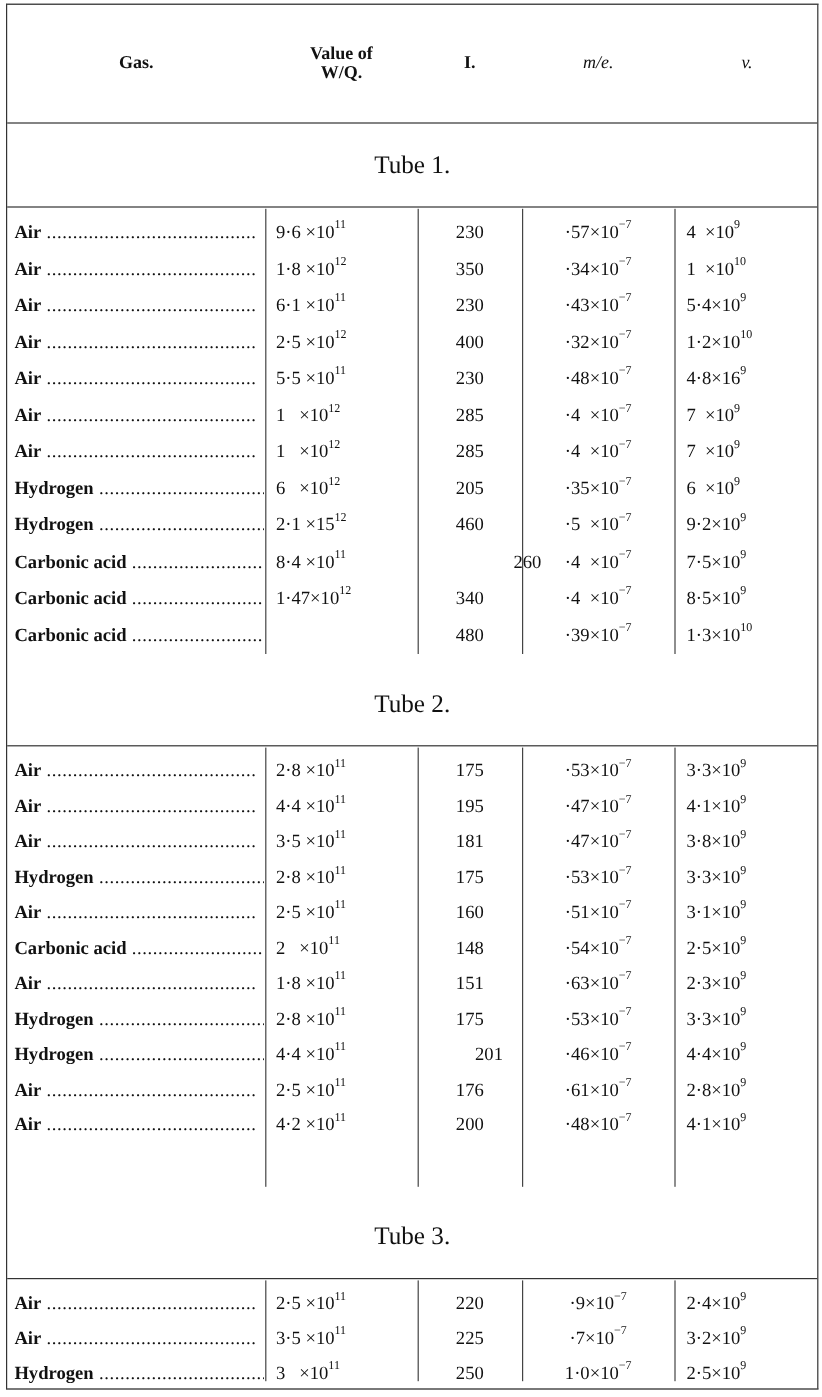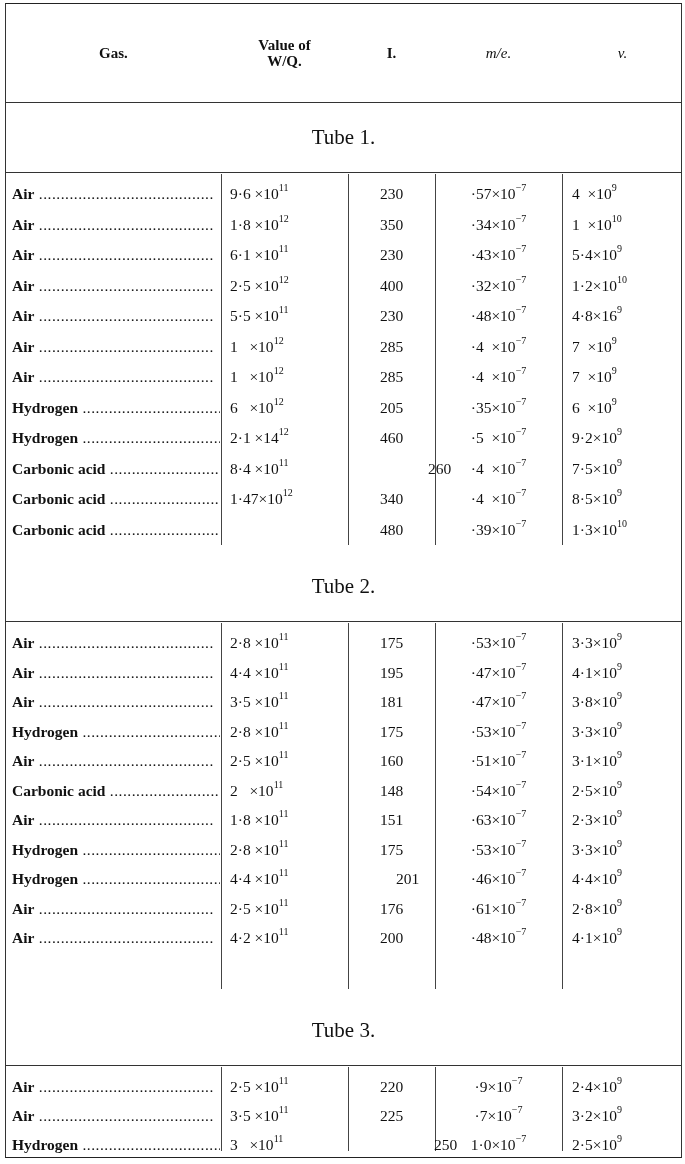--- a/index.html
+++ b/index.html
@@ -95,21 +95,21 @@
       </div>
       <div class="row" style="top: 385.5px;">
         <div class="c gas" style="width: 208px;"><span>Hydrogen</span><span class="dots"> ........................................</span></div>
         <div class="c wq" style="left: 224px;"><span style="white-space:pre">6   ×10</span><sup>12</sup></div>
         <div class="c iv" style="left: 342px; width: 87px;">205</div>
         <div class="c me" style="left: 429px; width: 127px;"><span style="white-space:pre">·35×10</span><sup>−7</sup></div>
         <div class="c vv" style="left: 556px; width: 121px;"><span style="white-space:pre">6  ×10</span><sup>9</sup></div>
       </div>
       <div class="row" style="top: 416px;">
         <div class="c gas" style="width: 208px;"><span>Hydrogen</span><span class="dots"> ........................................</span></div>
-        <div class="c wq" style="left: 224px;"><span style="white-space:pre">2·1 ×14</span><sup>12</sup></div>
+        <div class="c wq" style="left: 224px;"><span style="white-space:pre">2·1 ×15</span><sup>12</sup></div>
         <div class="c iv" style="left: 342px; width: 87px;">460</div>
         <div class="c me" style="left: 429px; width: 127px;"><span style="white-space:pre">·5  ×10</span><sup>−7</sup></div>
         <div class="c vv" style="left: 556px; width: 121px;"><span style="white-space:pre">9·2×10</span><sup>9</sup></div>
       </div>
       <div class="row" style="top: 446.5px;">
         <div class="c gas" style="width: 208px;"><span>Carbonic acid</span><span class="dots"> ........................................</span></div>
         <div class="c wq" style="left: 224px;"><span style="white-space:pre">8·4 ×10</span><sup>11</sup></div>
         <div class="c iv" style="left: 342px; width: 87px; margin-left: 48px;">260</div>
         <div class="c me" style="left: 429px; width: 127px;"><span style="white-space:pre">·4  ×10</span><sup>−7</sup></div>
         <div class="c vv" style="left: 556px; width: 121px;"><span style="white-space:pre">7·5×10</span><sup>9</sup></div>
@@ -224,18 +224,18 @@
       <div class="row" style="top: 1094px;">
         <div class="c gas" style="width: 208px;"><span>Air</span><span class="dots"> ........................................</span></div>
         <div class="c wq" style="left: 224px;"><span style="white-space:pre">3·5 ×10</span><sup>11</sup></div>
         <div class="c iv" style="left: 342px; width: 87px;">225</div>
         <div class="c me" style="left: 429px; width: 127px;"><span style="white-space:pre">·7×10</span><sup>−7</sup></div>
         <div class="c vv" style="left: 556px; width: 121px;"><span style="white-space:pre">3·2×10</span><sup>9</sup></div>
       </div>
       <div class="row" style="top: 1123px;">
         <div class="c gas" style="width: 208px;"><span>Hydrogen</span><span class="dots"> ........................................</span></div>
         <div class="c wq" style="left: 224px;"><span style="white-space:pre">3   ×10</span><sup>11</sup></div>
-        <div class="c iv" style="left: 356px; width: 87px; padding-left: 40px;">250</div>
+        <div class="c iv" style="left: 342px; width: 87px;">250</div>
         <div class="c me" style="left: 429px; width: 127px;"><span style="white-space:pre">1·0×10</span><sup>−7</sup></div>
         <div class="c vv" style="left: 556px; width: 121px;"><span style="white-space:pre">2·5×10</span><sup>9</sup></div>
       </div>
     </div>
 </div>
 
 </body></html>

